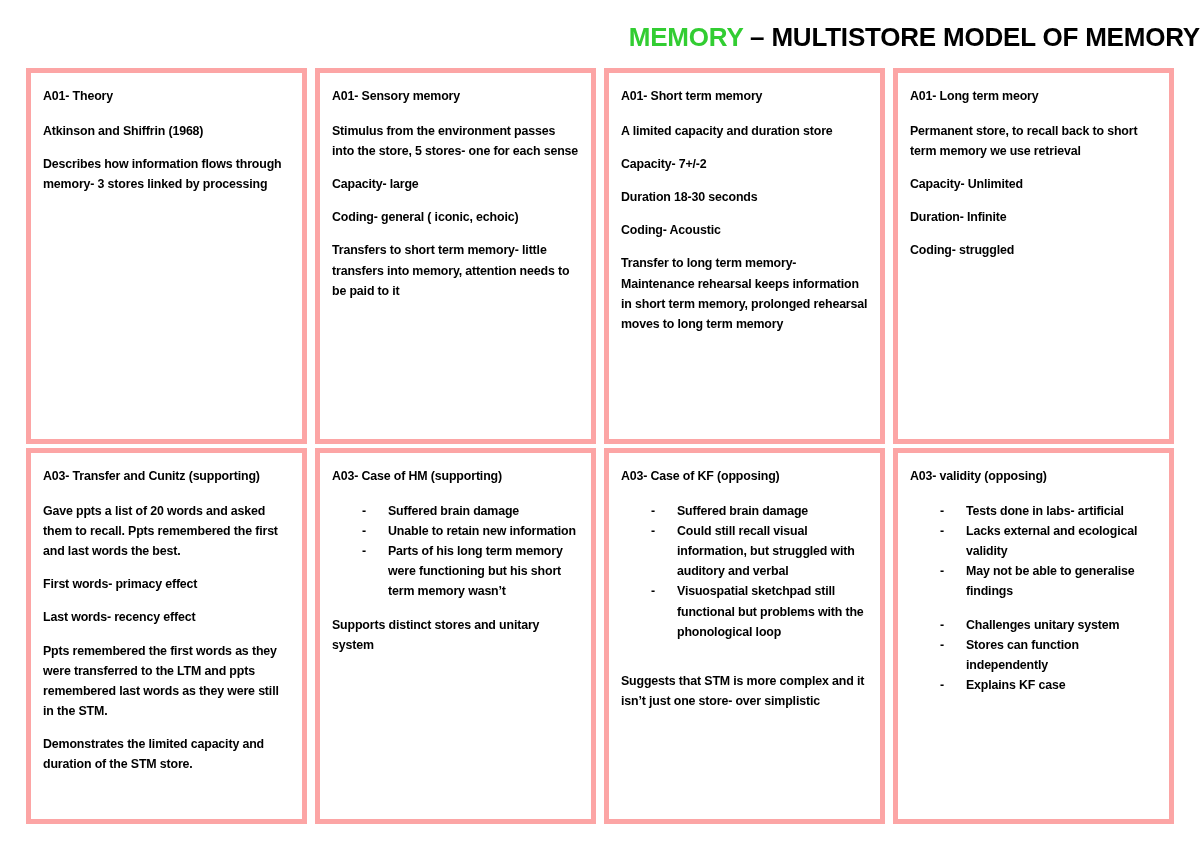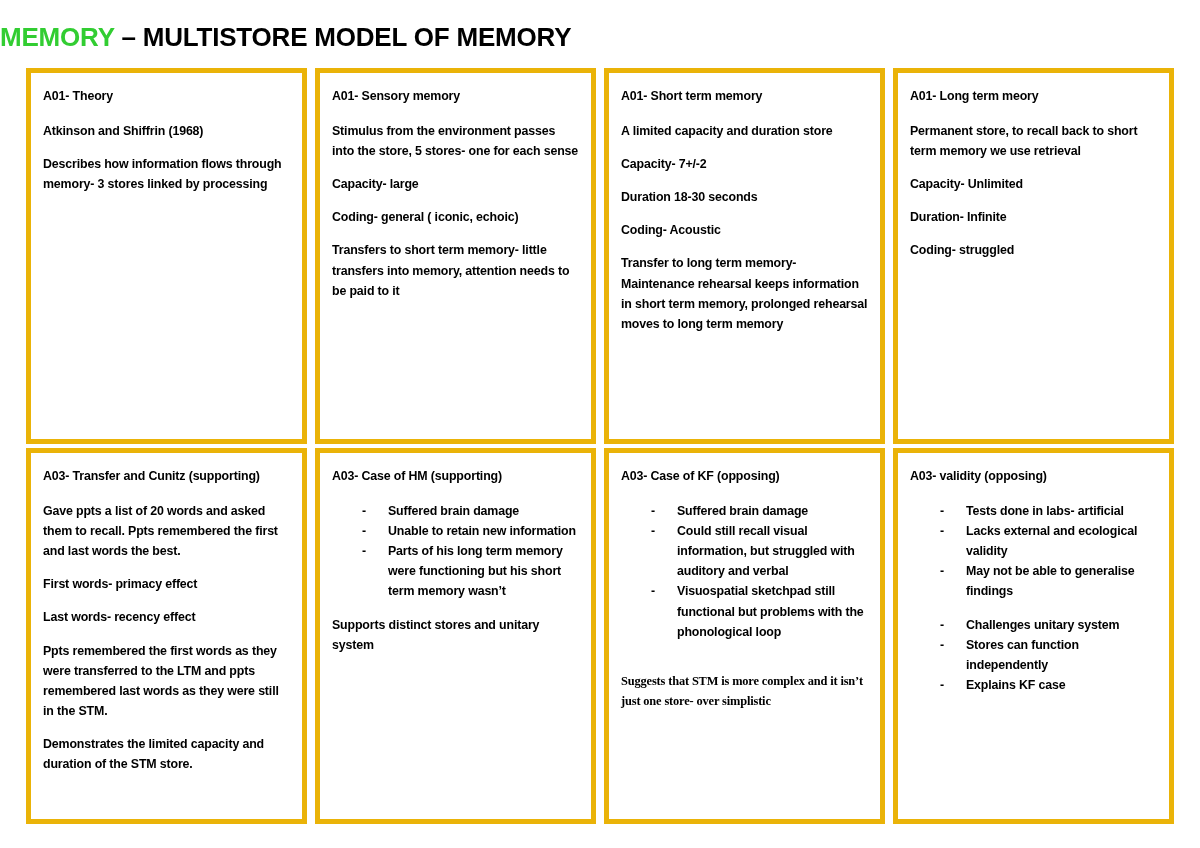--- a/index.html
+++ b/index.html
@@ -18,21 +18,21 @@
     position: relative;
     width: 1200px;
     height: 848px;
     box-sizing: border-box;
   }
   .title {
     position: absolute;
     left: 0;
     top: 22px;
     width: 1200px;
-    text-align: left;
+    text-align: right;
     font-size: 26px;
     font-weight: bold;
     letter-spacing: -0.2px;
     white-space: nowrap;
   }
   .title .kw { color: #32cd32; }
   .title .rest { color: #000000; }
 
   .grid {
     position: absolute;
@@ -40,21 +40,21 @@
     top: 68px;
     width: 1148px;
     height: 756px;
     display: grid;
     grid-template-columns: repeat(4, 1fr);
     grid-template-rows: 376px 376px;
     column-gap: 8px;
     row-gap: 4px;
   }
   .cell {
-    border: 5px solid #eab308;
+    border: 5px solid #fca5a5;
     background: #ffffff;
     box-sizing: border-box;
     padding: 13px 12px 10px 12px;
     overflow: hidden;
   }
   .cell p {
     margin: 0 0 13px 0;
     font-size: 12.4px;
     font-weight: bold;
     line-height: 1.62;
@@ -80,21 +80,20 @@
     letter-spacing: -0.15px;
     margin-bottom: 0;
   }
   .bullets li .dash {
     position: absolute;
     left: 30px;
     top: 0;
   }
   .indented {
     margin-left: 56px;
-    font-family: Liberation Serif, serif;
   }
   .spacer-line { height: 16px; }
 </style>
 </head>
 <body>
 
 <div class="page">
 
   <div class="title">
     <span class="kw">MEMORY</span><span class="rest"> – MULTISTORE MODEL OF MEMORY</span>

